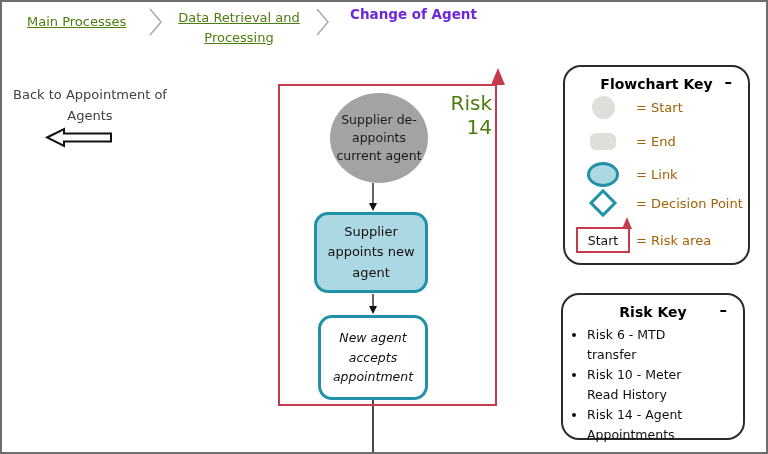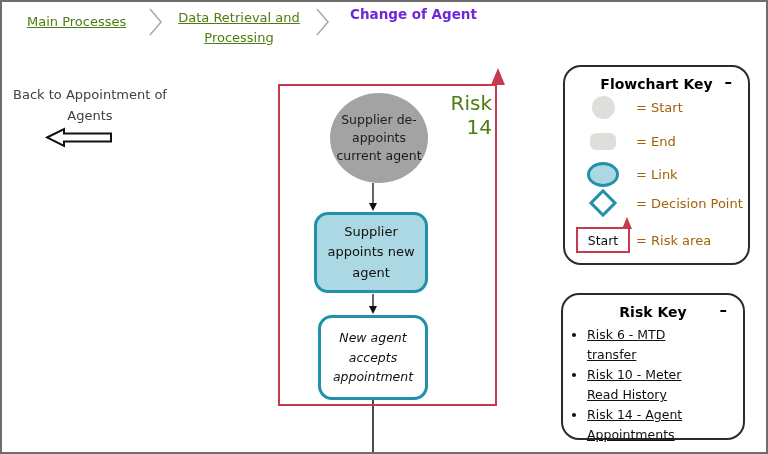--- a/index.html
+++ b/index.html
@@ -43,21 +43,21 @@
   .key-sym{width:56px;display:flex;justify-content:center;position:relative;}
   .key-label{font-size:13px;color:#a16207;margin-left:5px;white-space:nowrap;}
   .sym-start{width:23px;height:23px;border-radius:50%;background:#DEDEDB;}
   .sym-end{width:26px;height:17px;border-radius:6px;background:#DEDEDB;}
   .sym-link{width:32px;height:25px;border-radius:50%;background:#ABD8E2;border:3px solid #2191A9;box-sizing:border-box;}
   .sym-decision{width:20px;height:20px;border:3px solid #2191A9;background:#fff;transform:rotate(45deg);box-sizing:border-box;}
   .sym-risk{width:54px;height:26px;border:2.5px solid #C53B4D;box-sizing:border-box;background:#fff;
     display:flex;align-items:center;justify-content:center;font-size:12.5px;color:#111;position:relative;}
   .mini-arrow{position:absolute;right:-5px;top:-12px;}
   #row1{top:29px;} #row2{top:66px;} #row3{top:95px;} #row4{top:126px;} #row5{top:160px;}
-  #rkPanel ul{margin:5px 16px 0 0;padding-left:24px;padding-right:18px;text-decoration:underline;}
+  #rkPanel ul{margin:5px 16px 0 0;padding-left:24px;padding-right:18px;}
   #rkPanel li{font-size:12.5px;line-height:1.6;color:#101010;}
 </style>
 </head>
 <body>
 
 <div class="screen">
 
   <div>
     <a class="bc-link" id="bc1">Main Processes</a>
     <svg class="chev" id="chev1" width="16" height="30" viewBox="0 0 16 30">

